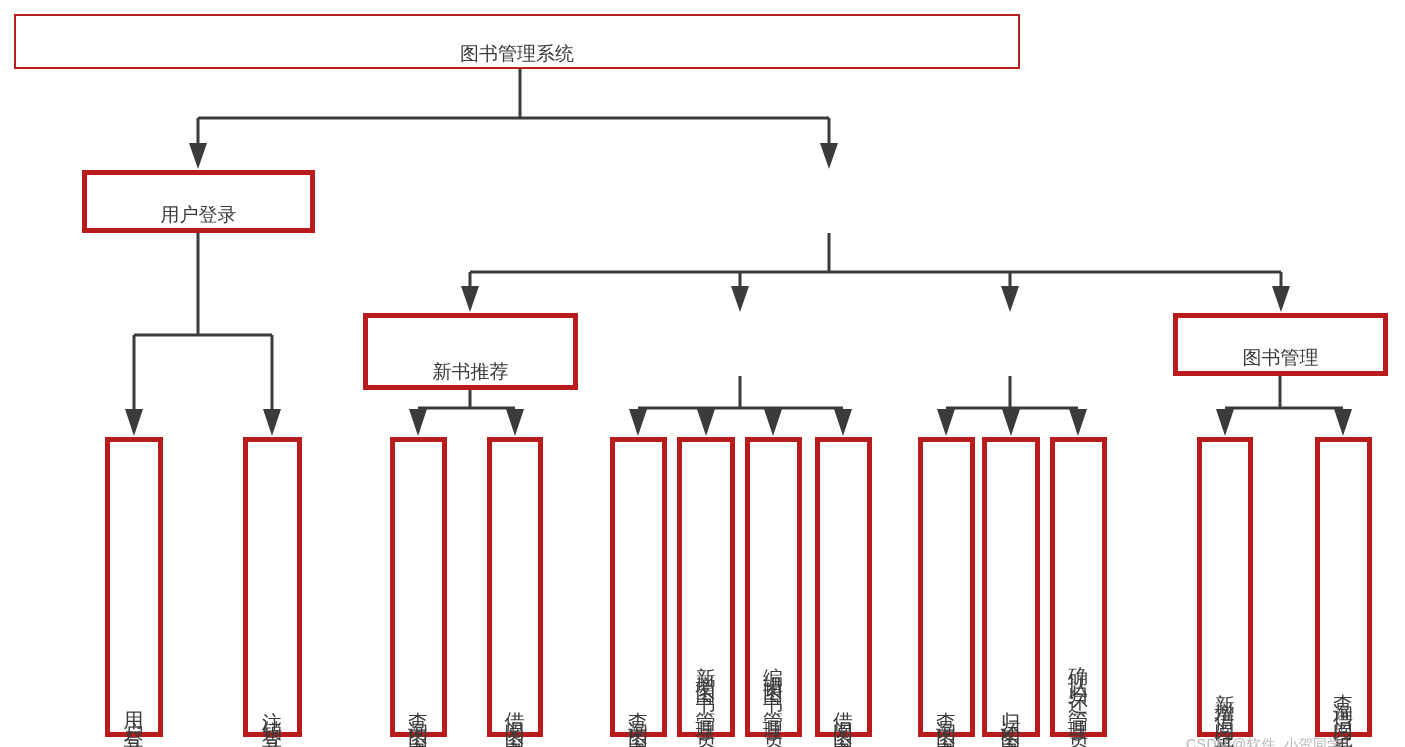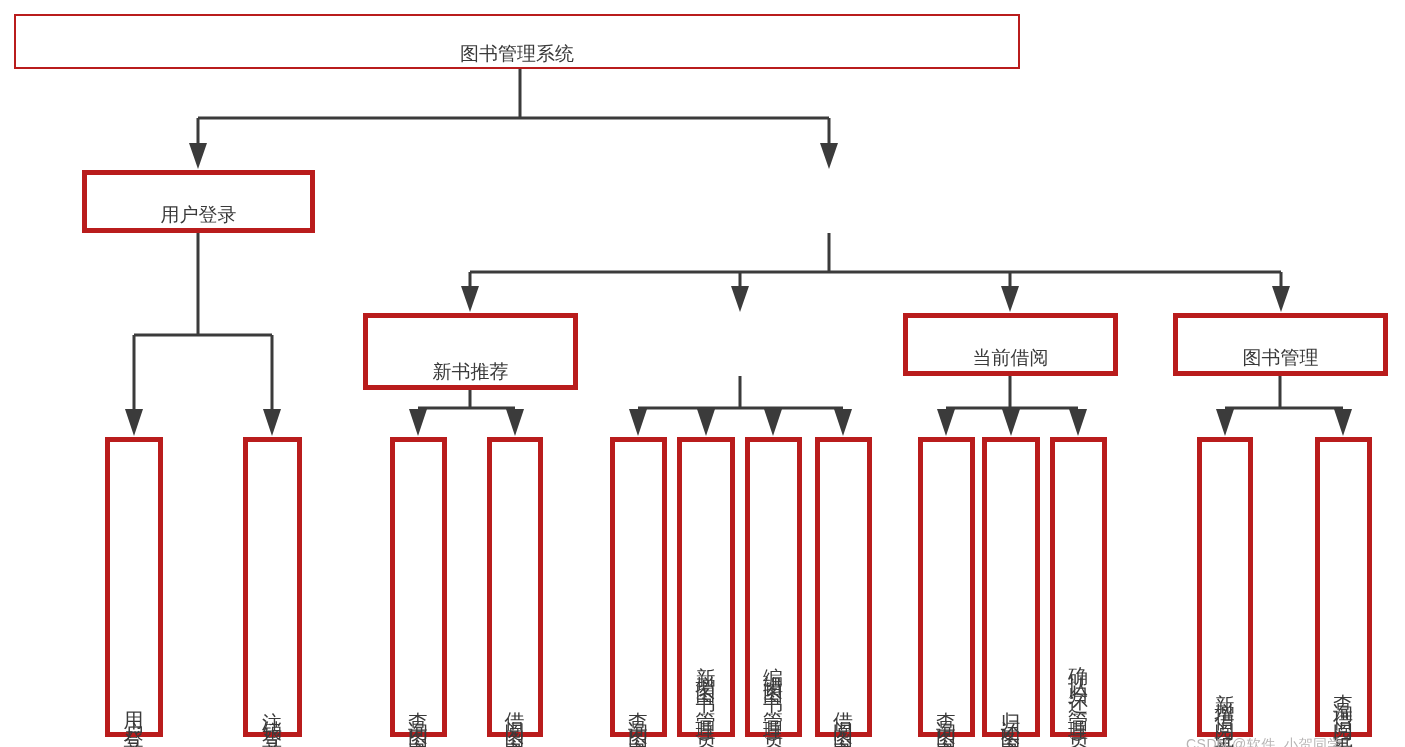--- a/index.html
+++ b/index.html
@@ -64,23 +64,20 @@
     <span class="lbl">图书管理系统</span>
   </div>
 
   <div class="node h" style="left:82px;top:170px;width:233px;height:63px">
     <span class="lbl">用户登录</span>
   </div>
 
   <div class="node h" style="left:363px;top:313px;width:215px;height:77px">
     <span class="lbl">新书推荐</span>
   </div>
-  <div class="node h" style="left:903px;top:313px;width:215px;height:63px">
-    <span class="lbl">当前借阅</span>
-  </div>
   <div class="node h" style="left:1173px;top:313px;width:215px;height:63px">
     <span class="lbl">图书管理</span>
   </div>
 
   <div class="node v" style="left:105px;top:437px;width:58px;height:300px">
     <span class="lbl">用户登录</span>
   </div>
   <div class="node v" style="left:243px;top:437px;width:59px;height:300px">
     <span class="lbl">注销登录</span>
   </div>

